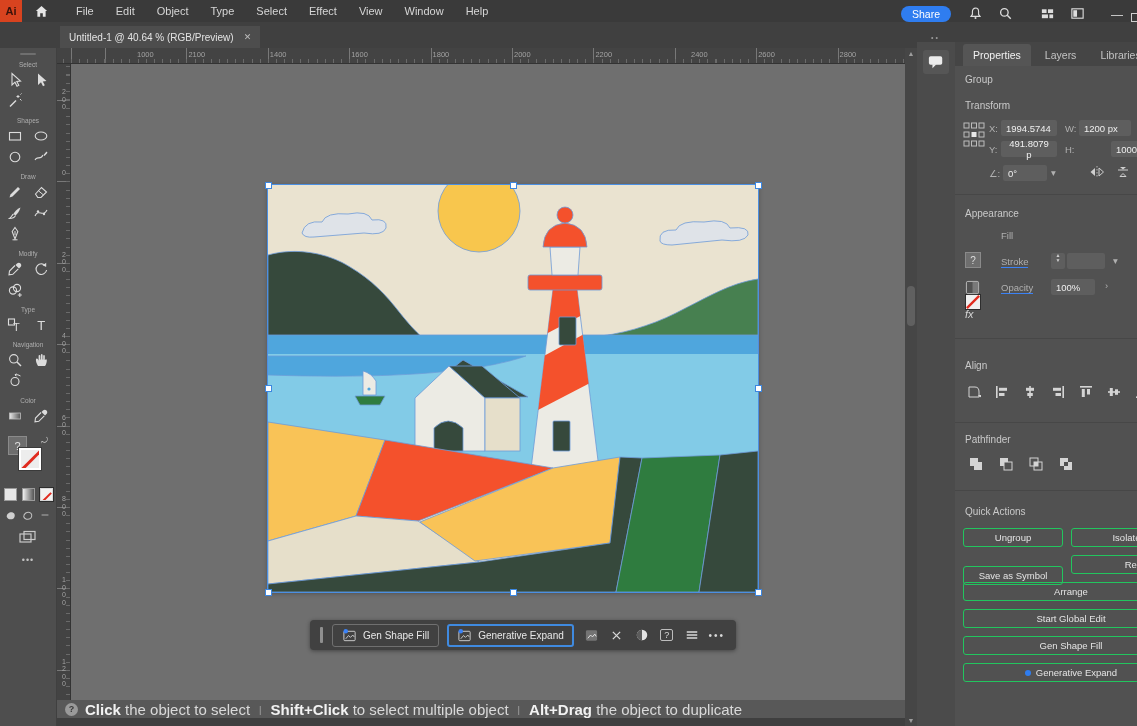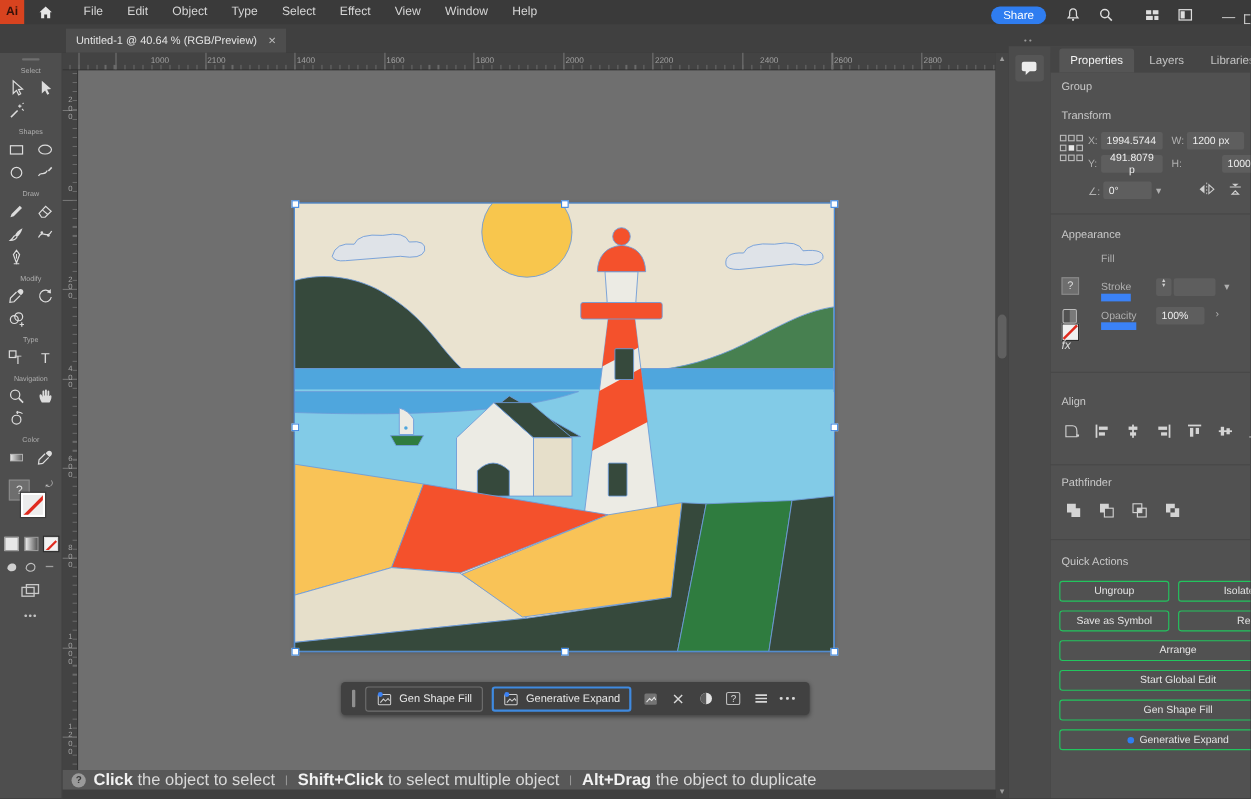--- a/index.html
+++ b/index.html
@@ -91,21 +91,21 @@
   
   #panel { left:955px; top:42px; width:230px; height:684px; background:#515151; }
   #panel-tabs { height:24px; background:#454545; display:flex; align-items:flex-end; padding-left:8px; gap:4px; }
   .p-tab { font-size:10.5px; color:#c3c3c3; padding:5px 10px; }
   .p-tab.active { background:#555555; color:#f2f2f2; border-radius:3px 3px 0 0; }
   .p-section-title { font-size:10px; color:#c9c9c9; }
   .p-label { font-size:9.5px; color:#b0b0b0; }
   .p-input { background:#5e5e5e; border-radius:2px; font-size:9.5px; color:#efefef; height:16px;
     display:flex; align-items:center; padding:0 5px;text-align:center; }
   .p-divider { position:absolute; left:0; width:230px; height:1px; background:#474747; }
-  .underline { border-bottom:7px solid #3b82f6; }
+  .underline { border-bottom:1px solid #3b82f6; }
   .qa-btn { position:absolute; height:19px; border:1px solid #22c55e; border-radius:3px; font-size:9.5px; color:#e4e4e4;
     display:flex; align-items:center; justify-content:center; gap:5px; background:transparent; }
   .qa-dot { width:6px; height:6px; border-radius:3px; background:#2f7df0; }
   .swatch-box { width:16px; height:16px; position:relative; }
   .pf-icon, .al-icon { width:18px; height:16px; display:flex; align-items:center; justify-content:center; }
 
   
   #statusbar { left:57px; top:700px; width:848px; height:18px; background:#585858; display:flex; align-items:center;
     padding-left:28px; gap:0; }
   #status-help { position:absolute; left:8px; top:2.5px; width:13px; height:13px; border-radius:7px; background:#9a9a9a;
@@ -706,21 +706,21 @@
 
     <div class="p-divider" style="top:448px"></div>
     <div class="abs p-section-title" style="left:10px; top:464px;">Quick Actions</div>
     <div id="quick-actions">
         <div class="qa-btn abs" style="left: 8px; top: 486px; width: 100px;">
           <span>Ungroup</span>
         </div>
         <div class="qa-btn abs" style="left: 116px; top: 486px; width: 140px;">
           <span>Isolate Group</span>
         </div>
-        <div class="qa-btn abs" style="left: 8px; top: 513px; width: 100px;">
+        <div class="qa-btn abs" style="left: 8px; top: 524px; width: 100px;">
           <span>Save as Symbol</span>
         </div>
         <div class="qa-btn abs" style="left: 116px; top: 513px; width: 140px;">
           <span>Recolor</span>
         </div>
         <div class="qa-btn abs" style="left: 8px; top: 540px; width: 216px;">
           <span>Arrange</span>
         </div>
         <div class="qa-btn abs" style="left: 8px; top: 567px; width: 216px;">
           <span>Start Global Edit</span>

